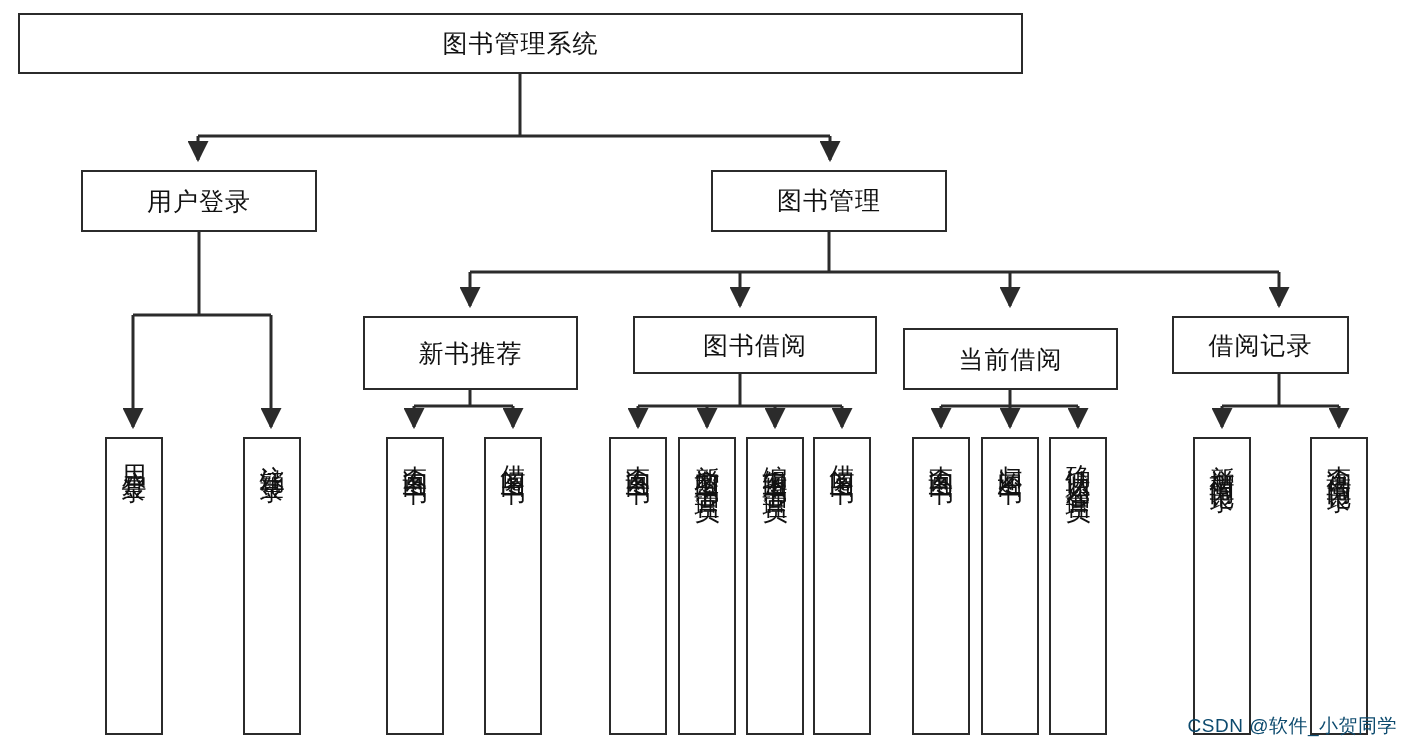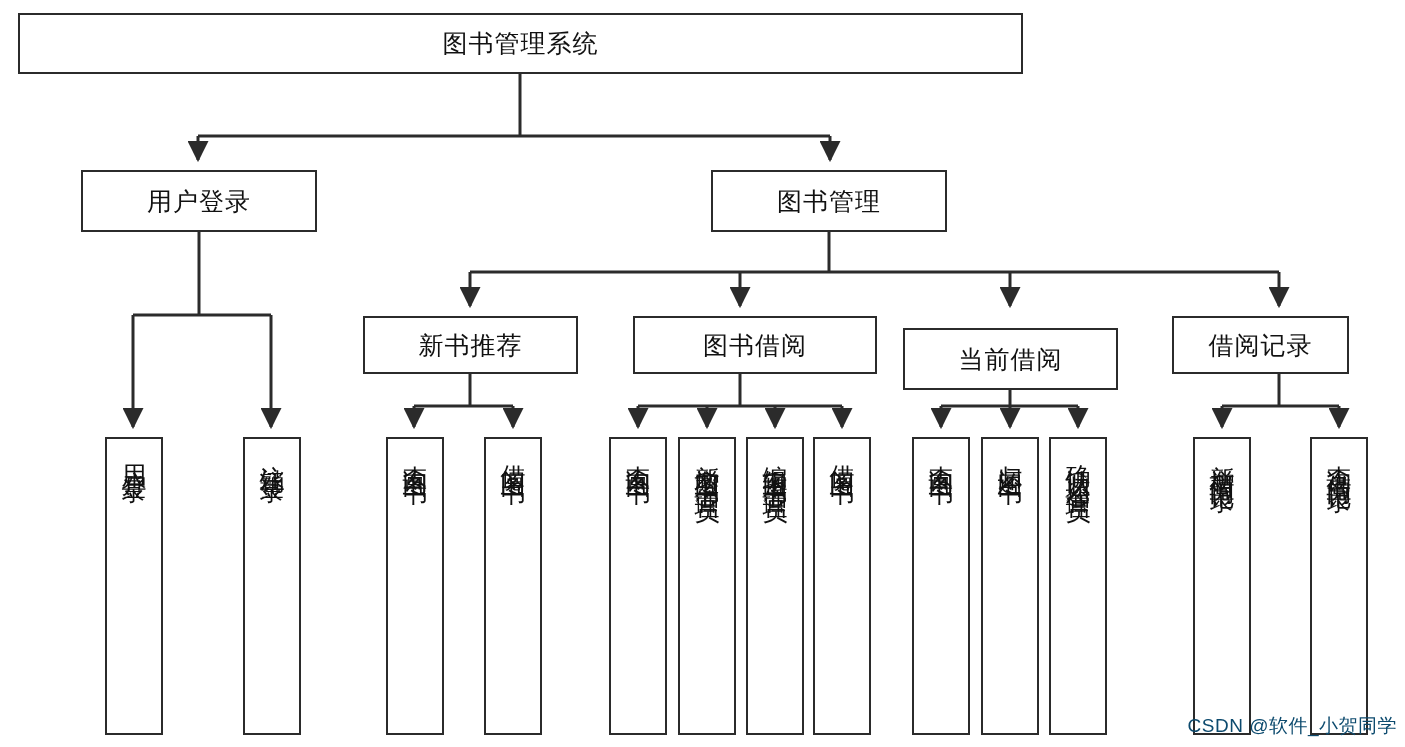--- a/index.html
+++ b/index.html
@@ -126,25 +126,25 @@
     </g>
   </svg>
 
   <div class="node horiz" style="left:18px; top:13px; width:1005px; height:61px;">
     <span class="lbl">图书管理系统</span>
   </div>
 
   <div class="node horiz" style="left:81px; top:170px; width:236px; height:62px;">
     <span class="lbl">用户登录</span>
   </div>
-  <div class="node horiz" style="left:711px; top:170px; width:236px; height:62px;">
+  <div class="node horiz" style="left:711px; top:170px; width:236px; height:62px;font-family:Liberation Serif, serif;">
     <span class="lbl">图书管理</span>
   </div>
 
-  <div class="node horiz" style="left:363px; top:316px; width:215px; height:58px;">
+  <div class="node horiz" style="left:363px; top:316px; width:215px; height:74px;">
     <span class="lbl">新书推荐</span>
   </div>
   <div class="node horiz" style="left:633px; top:316px; width:244px; height:58px;">
     <span class="lbl">图书借阅</span>
   </div>
   <div class="node horiz" style="left:903px; top:328px; width:215px; height:62px;">
     <span class="lbl">当前借阅</span>
   </div>
   <div class="node horiz" style="left:1172px; top:316px; width:177px; height:58px;">
     <span class="lbl">借阅记录</span>

